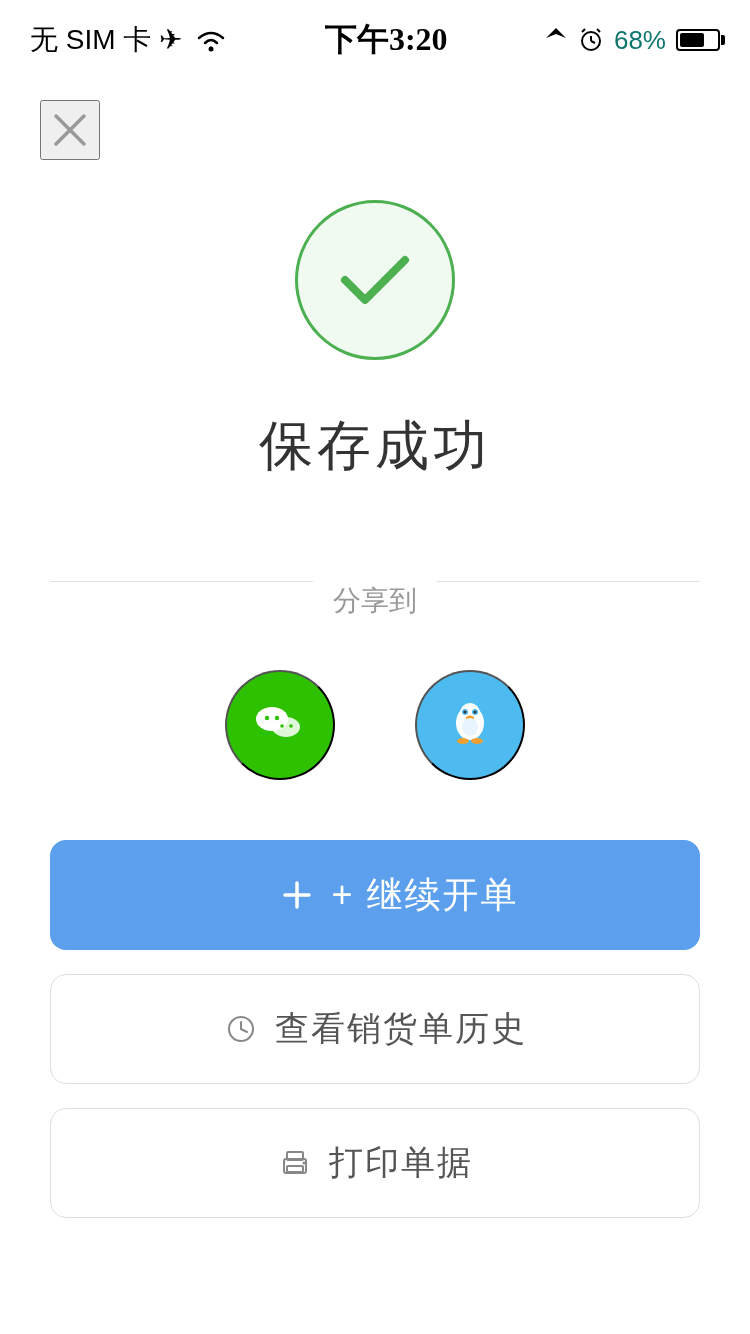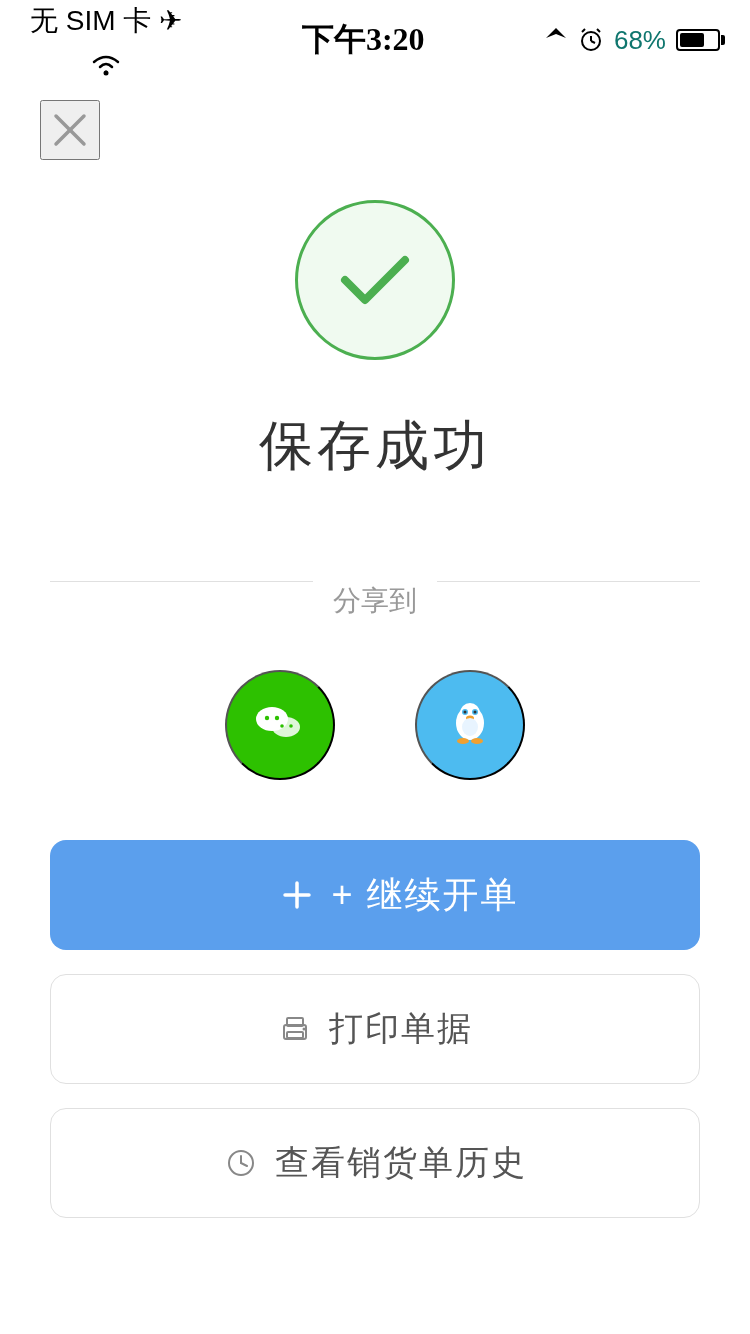--- a/index.html
+++ b/index.html
@@ -22,21 +22,20 @@
       padding: 0 30px;
       height: 80px;
       background: #ffffff;
     }
     .status-left {
       display: flex;
       align-items: center;
       gap: 10px;
       font-size: 28px;
       color: #000;
-      flex-direction: column;
     }
     .status-center {
       font-size: 32px;
       font-weight: 600;
       color: #000;
       font-family: Liberation Serif, serif;
     }
     .status-right {
       display: flex;
       align-items: center;
@@ -319,31 +318,31 @@
     <button class="btn-primary">
       <svg width="36" height="36" viewBox="0 0 36 36">
         <line x1="18" y1="6" x2="18" y2="30" stroke="white" stroke-width="3.5" stroke-linecap="round"></line>
         <line x1="6" y1="18" x2="30" y2="18" stroke="white" stroke-width="3.5" stroke-linecap="round"></line>
       </svg>
       <span>+ 继续开单</span>
     </button>
 
     <button class="btn-secondary">
       <svg width="36" height="36" viewBox="0 0 36 36" fill="none">
+        <circle cx="18" cy="18" r="12" stroke="#888" stroke-width="2"></circle>
+        <line x1="18" y1="11" x2="18" y2="18" stroke="#888" stroke-width="2" stroke-linecap="round"></line>
+        <line x1="18" y1="18" x2="24" y2="21" stroke="#888" stroke-width="2" stroke-linecap="round"></line>
+      </svg>
+      <span>查看销货单历史</span>
+    </button>
+
+    <button class="btn-secondary">
+      <svg width="36" height="36" viewBox="0 0 36 36" fill="none">
         <rect x="7" y="14" width="22" height="14" rx="2" stroke="#888" stroke-width="2"></rect>
         <rect x="10" y="7" width="16" height="8" rx="1" stroke="#888" stroke-width="2"></rect>
         <rect x="10" y="21" width="16" height="6" rx="1" stroke="#888" stroke-width="2"></rect>
         <circle cx="27" cy="18" r="1.5" fill="#888"></circle>
       </svg>
       <span>打印单据</span>
     </button>
-
-    <button class="btn-secondary">
-      <svg width="36" height="36" viewBox="0 0 36 36" fill="none">
-        <circle cx="18" cy="18" r="12" stroke="#888" stroke-width="2"></circle>
-        <line x1="18" y1="11" x2="18" y2="18" stroke="#888" stroke-width="2" stroke-linecap="round"></line>
-        <line x1="18" y1="18" x2="24" y2="21" stroke="#888" stroke-width="2" stroke-linecap="round"></line>
-      </svg>
-      <span>查看销货单历史</span>
-    </button>
   </div>
 
 </div>
 
 </body></html>

